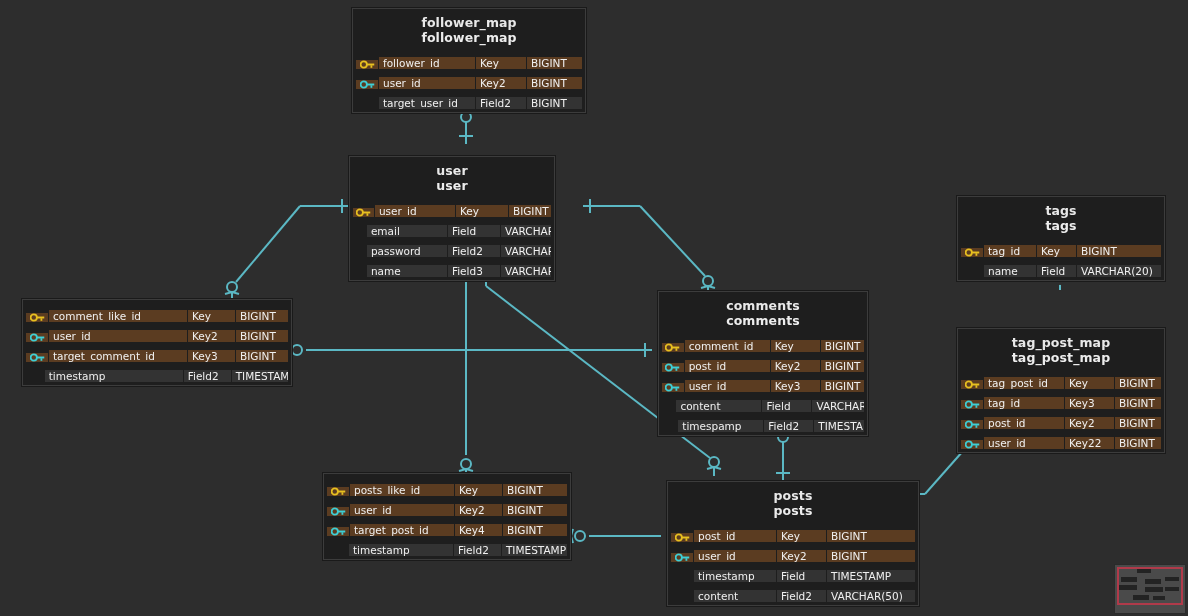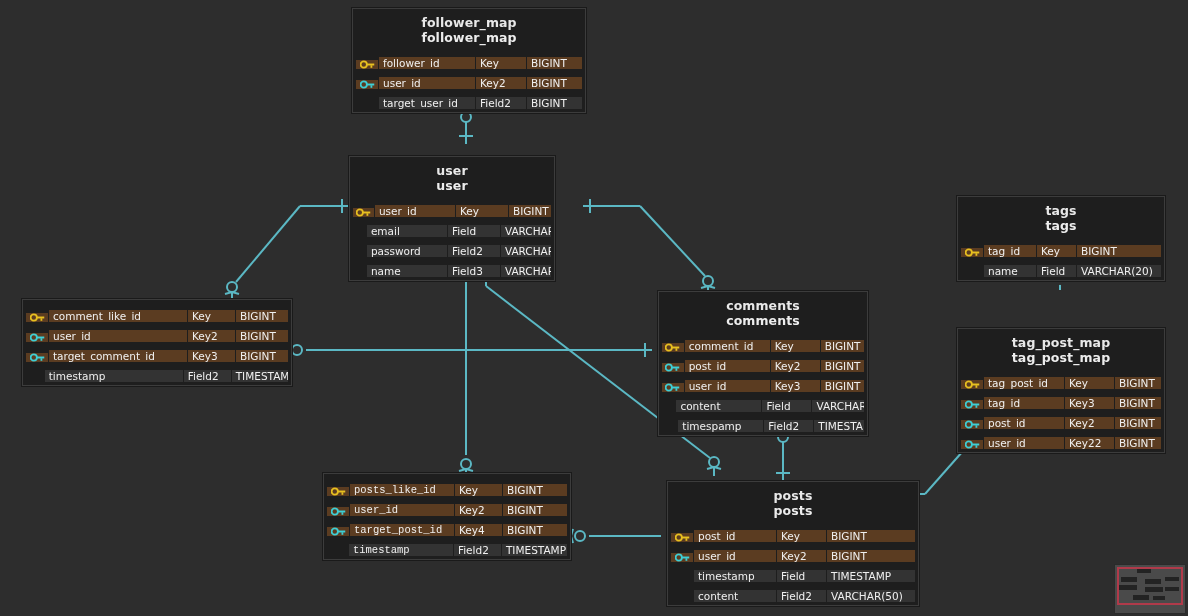--- a/index.html
+++ b/index.html
@@ -58,21 +58,21 @@
   .n-comments{left:658px;top:291px;width:210px;}
   .n-comments .c-name{width:85px;} .n-comments .c-key{width:49px;}
 
   .n-tags{left:957px;top:196px;width:208px;}
   .n-tags .c-name{width:52px;} .n-tags .c-key{width:39px;}
 
   .n-tag_post_map{left:957px;top:300px;width:208px;margin-top:28px;}
   .n-tag_post_map .c-name{width:80px;} .n-tag_post_map .c-key{width:49px;}
 
   .n-posts_like{left:323px;top:473px;width:248px;}
-  .n-posts_like .c-name{width:104px;font-family:Liberation Mono, monospace;} .n-posts_like .c-key{width:47px;}
+  .n-posts_like .c-name{width:104px;} .n-posts_like .c-key{width:47px;}
 
   .n-posts{left:667px;top:481px;width:252px;}
   .n-posts .c-name{width:82px;} .n-posts .c-key{width:49px;}
 
   
   #minimap{
     position:absolute;right:2px;bottom:2px;width:72px;height:50px;
     background:#4a4a4a;border:1px solid #2a2a2a;box-sizing:border-box;
   }
   #minimap .mm-shape{position:absolute;background:#232323;}

